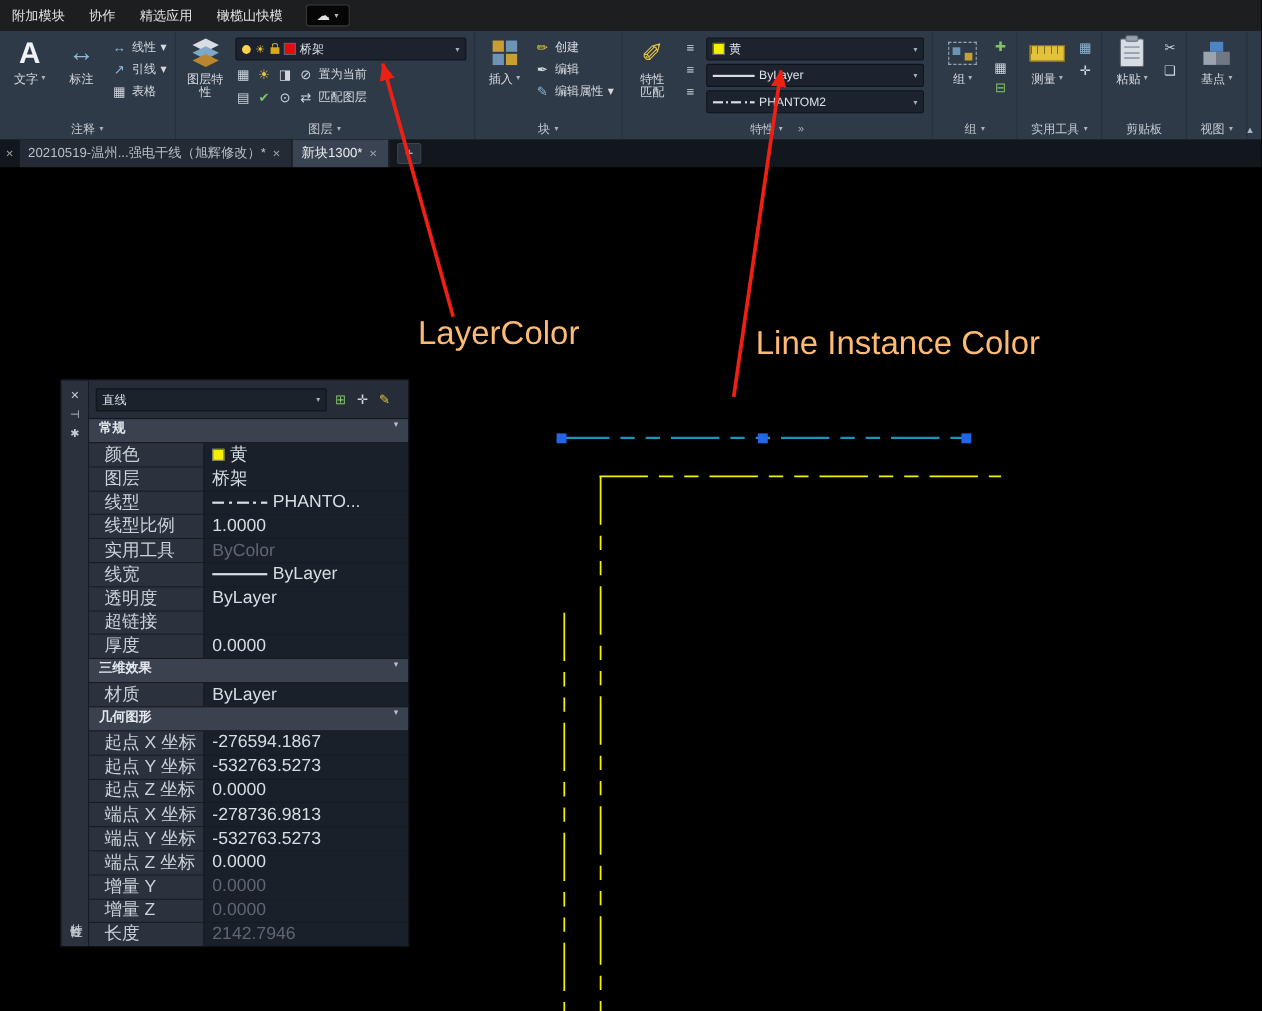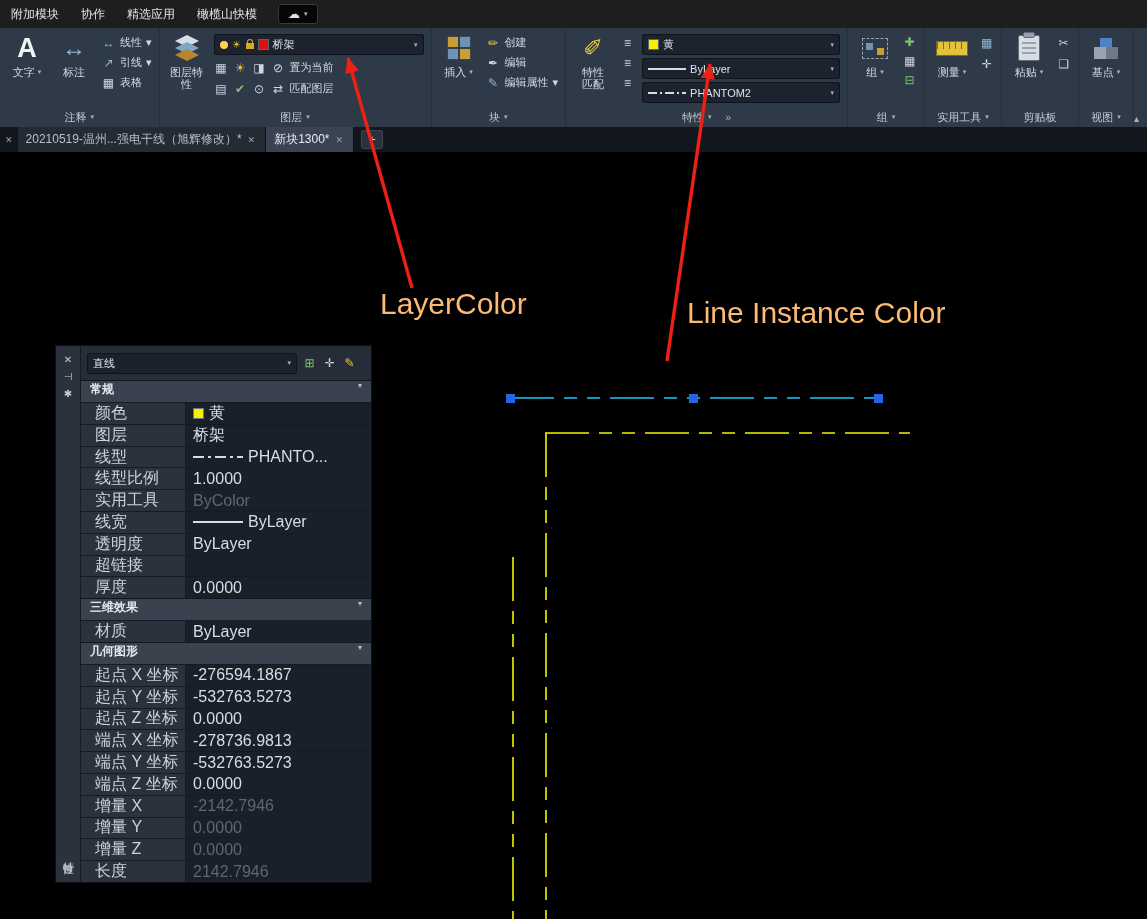--- a/index.html
+++ b/index.html
@@ -529,26 +529,20 @@
                 <span class="vtext">-532763.5273</span>
               </div>
             </div>
             <div class="prow">
               <div class="plabel">端点 Z 坐标</div>
               <div class="pvalue">
                 <span class="vtext">0.0000</span>
               </div>
             </div>
             <div class="prow">
-              <div class="plabel">增量 X</div>
-              <div class="pvalue dim">
-                <span class="vtext">-2142.7946</span>
-              </div>
-            </div>
-            <div class="prow">
               <div class="plabel">增量 Y</div>
               <div class="pvalue dim">
                 <span class="vtext">0.0000</span>
               </div>
             </div>
             <div class="prow">
               <div class="plabel">增量 Z</div>
               <div class="pvalue dim">
                 <span class="vtext">0.0000</span>
               </div>

